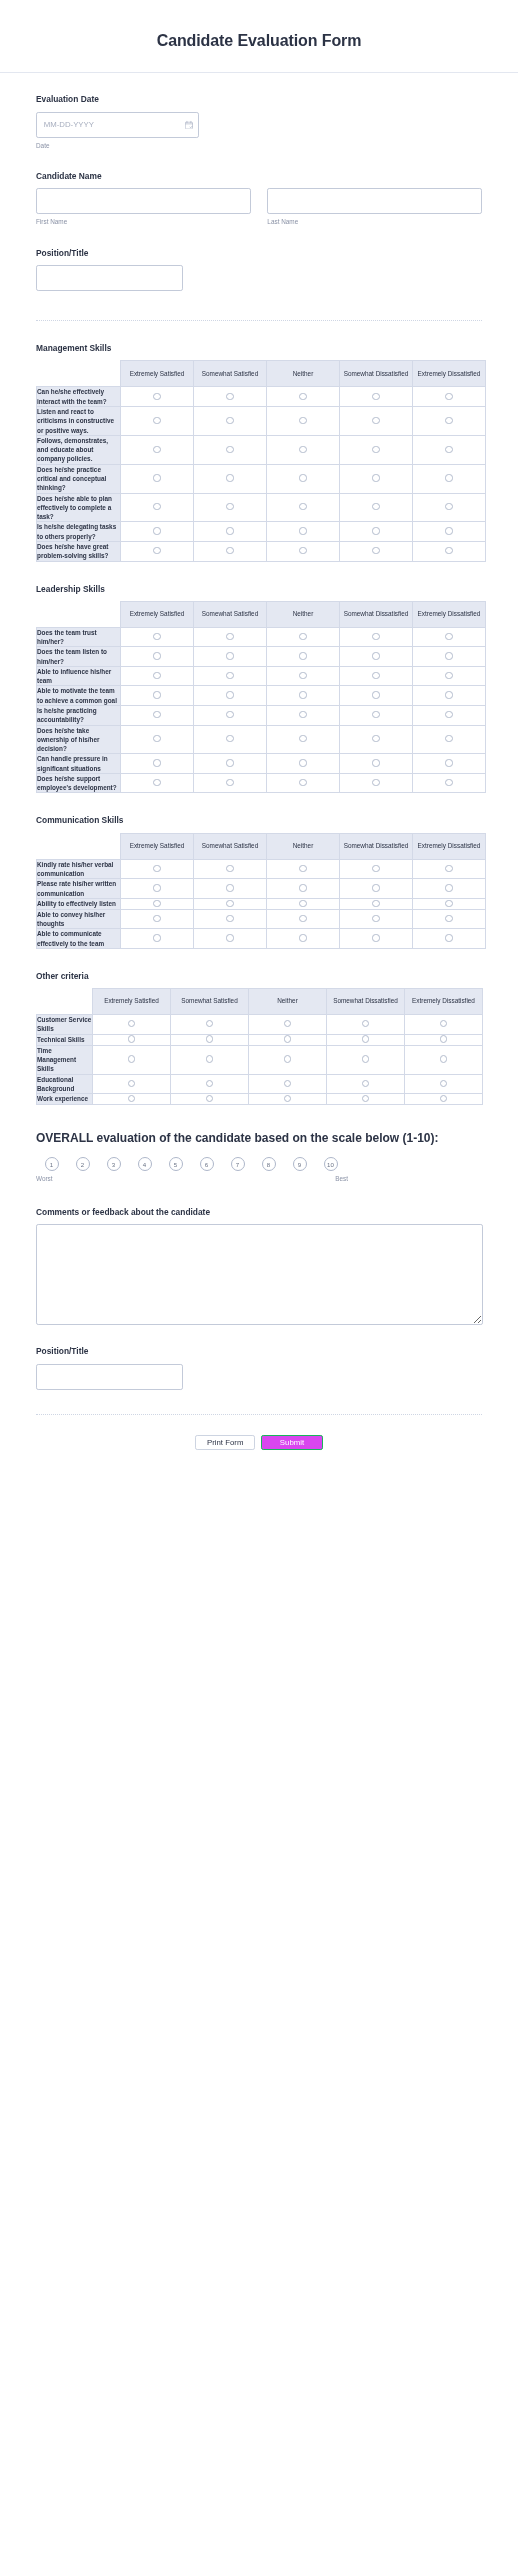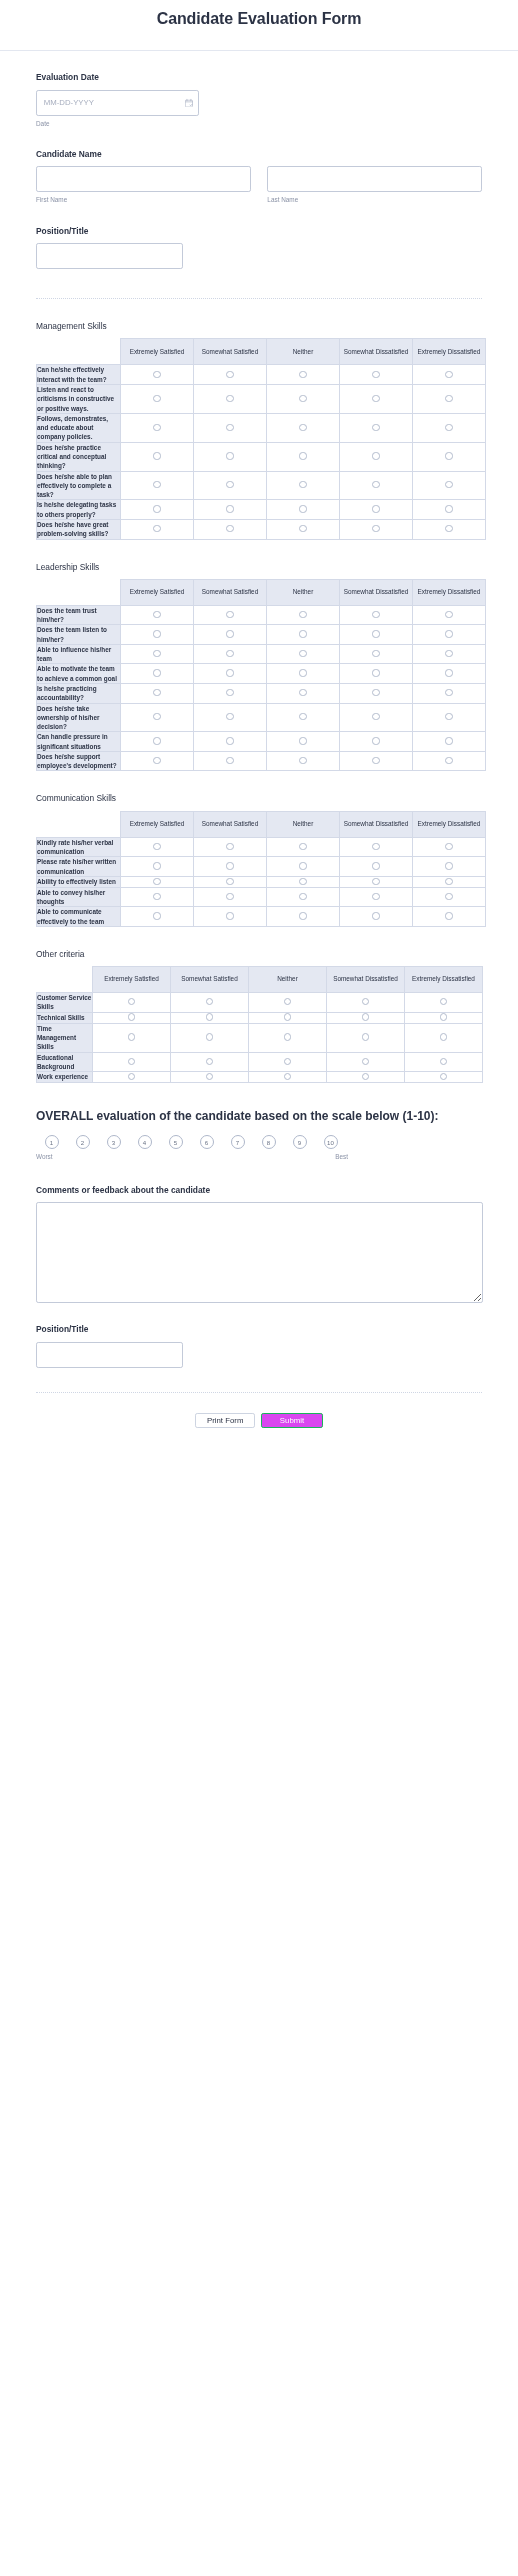--- a/index.html
+++ b/index.html
@@ -8,21 +8,21 @@
     width: 518px;
     background: #ffffff;
     font-family: "Liberation Sans", sans-serif;
     color: #2c3345;
     -webkit-font-smoothing: antialiased;
   }
   .page { width: 518px; position: relative; }
 
   
   .form-header {
-    padding: 10px 0 22px 0;
+    padding: 32px 0 22px 0;
     text-align: center;
     border-bottom: 0.6px solid #e3e7f0;
   }
   .form-title {
     margin: 0;
     font-size: 16px;
     font-weight: bold;
     letter-spacing: -0.1px;
     color: #2c3345;
   }
@@ -74,21 +74,21 @@
     border: none;
     border-top: 0.6px dotted #cfd6e4;
     margin: 29px 0 0 0;
     height: 0;
   }
 
   
   .matrix-block { padding-top: 22px; }
   .matrix-title {
     font-size: 8.4px;
-    font-weight: normal;
+    font-weight: bold;
     color: #2c3345;
     margin-bottom: 7.2px;
   }
   table.matrix {
     border-collapse: collapse;
     width: 447px;
     table-layout: fixed;
   }
   table.matrix th, table.matrix td { padding: 0; }
   .mx-corner { background: transparent; border: none; }

